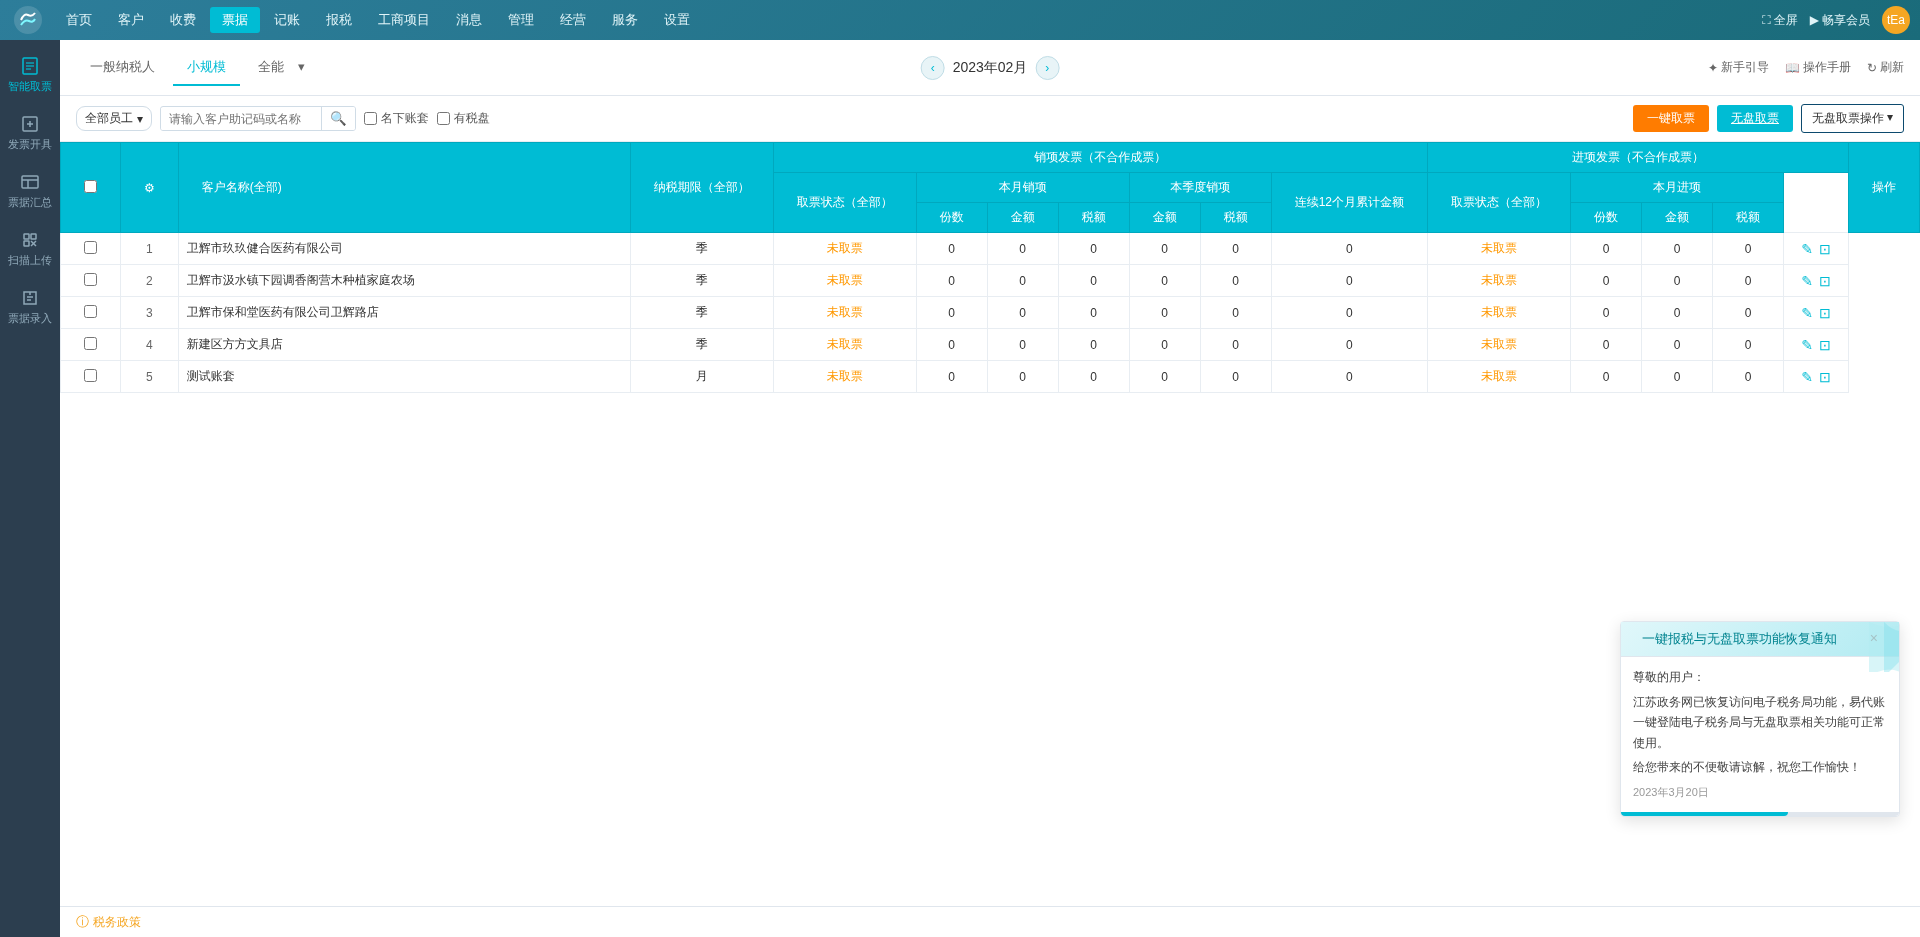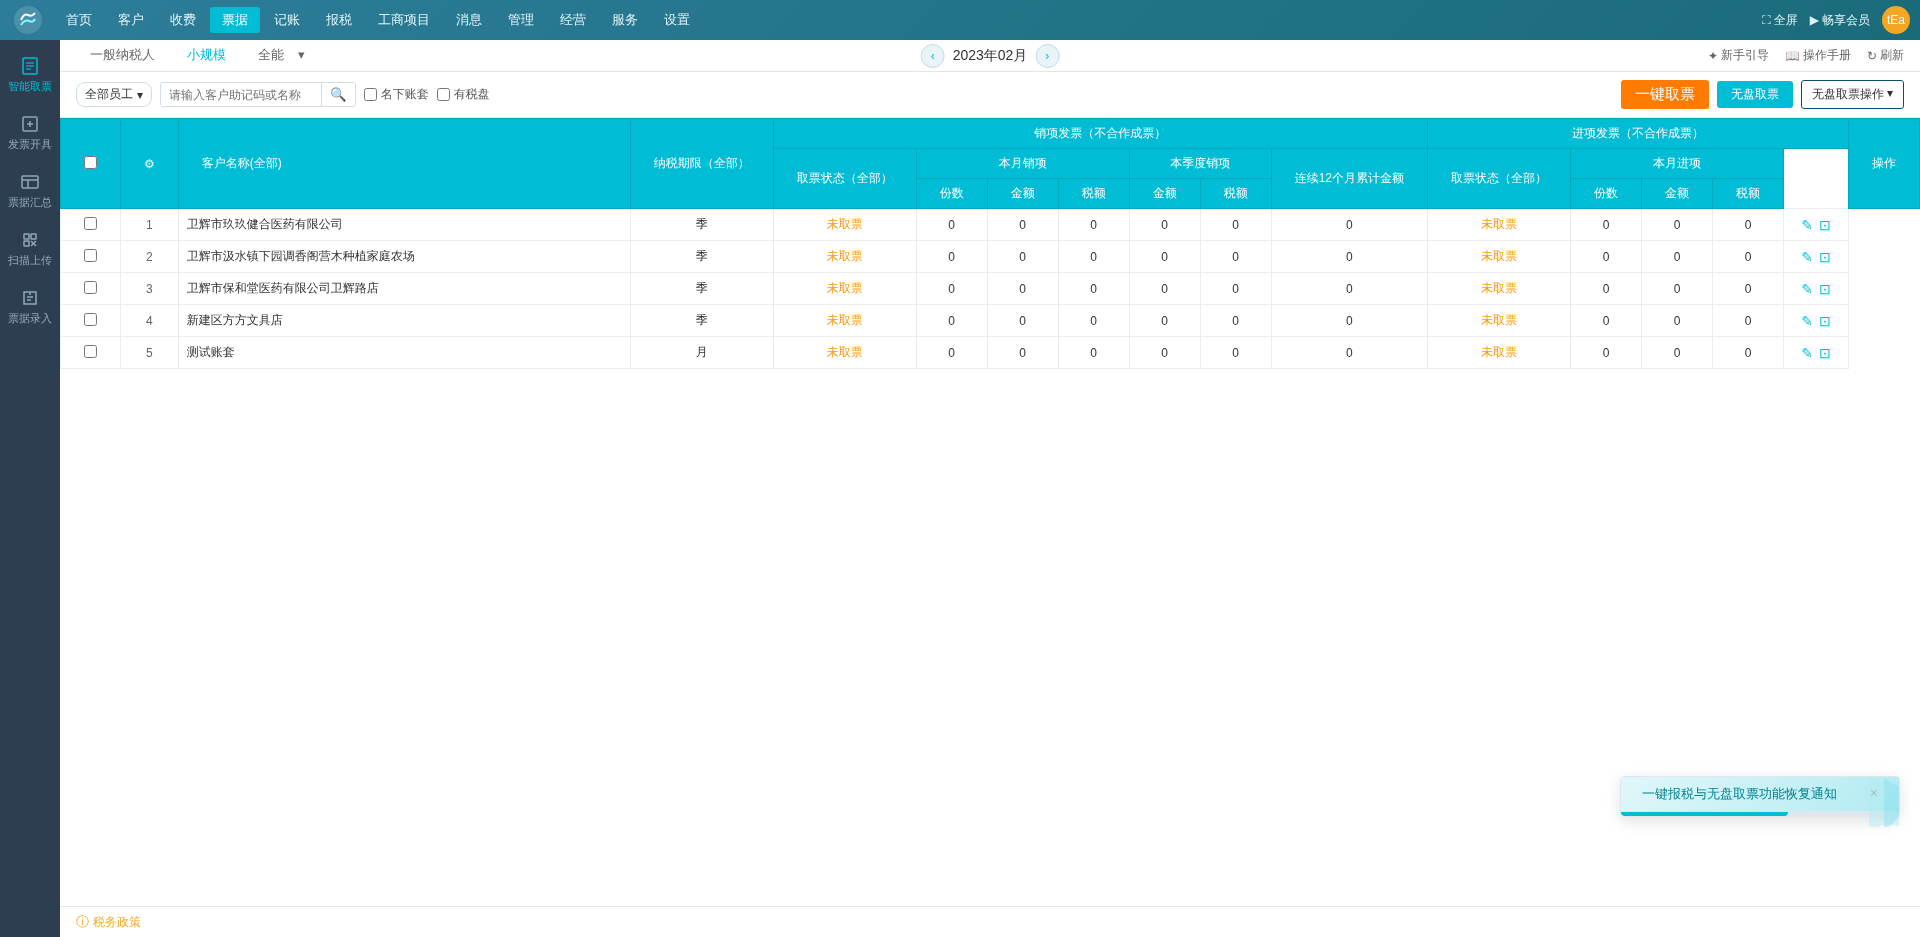--- a/index.html
+++ b/index.html
@@ -189,33 +189,34 @@
       display: flex;
       gap: 8px;
       align-items: center;
     }
     .btn-orange {
       background: #ff7c00;
       color: #fff;
       border: none;
       border-radius: 3px;
       padding: 5px 14px;
-      font-size: 15px;
+      font-size: 12px;
       cursor: pointer;
       white-space: nowrap;
     }
     .btn-teal {
       background: #00bcd4;
       color: #fff;
       border: none;
       border-radius: 3px;
       padding: 5px 14px;
       font-size: 12px;
       cursor: pointer;
       white-space: nowrap;
+      text-decoration: underline;
     }
     .btn-outline {
       background: #fff;
       color: #333;
       border: 1px solid #0c4a6e;
       border-radius: 3px;
       padding: 5px 10px;
       font-size: 12px;
       cursor: pointer;
       white-space: nowrap;
@@ -419,21 +420,21 @@
         <line x1="7" y1="9" x2="13" y2="9"></line>
         <line x1="7" y1="12" x2="11" y2="12"></line>
         <line x1="10" y1="4" x2="10" y2="7"></line>
       </svg>
       <span>票据录入</span>
     </div>
   </div>
 
   <div class="main-content">
 
-    <div style="background:#fff; border-bottom:1px solid #e0e6ed; display:flex; align-items:center; padding:0 16px; height:32px; position:relative; justify-content:space-between;">
+    <div style="background:#fff; border-bottom:1px solid #e0e6ed; display:flex; align-items:center; padding:0 16px; height:56px; position:relative; justify-content:space-between;">
       <div style="display:flex; align-items:center; gap:4px;">
         <div class="tab-item">一般纳税人</div>
         <div class="tab-item active">小规模</div>
         <div class="tab-item" style="display:flex;align-items:center;gap:14px;text-align:center;">
           <span>全能</span>
           <span>▾</span>
         </div>
       </div>
       <div style="display:flex;align-items:center;gap:8px; position:absolute; left:50%; transform:translateX(-50%);">
         <div class="period-btn">‹</div>
@@ -650,16 +651,22 @@
   <div class="notification-header">
     <span class="notification-title">一键报税与无盘取票功能恢复通知</span>
     <div class="notif-deco">
       <svg width="70" height="55" viewBox="0 0 70 55">
         <path d="M30 0 Q50 10 70 0 L70 55 Q50 40 30 55 Z" fill="#b2ebf2" opacity="0.5"></path>
         <path d="M45 0 Q60 15 70 5 L70 30 Q60 40 45 55 Z" fill="#80deea" opacity="0.4"></path>
       </svg>
     </div>
     <span class="notification-close">×</span>
   </div>
+  <div class="notification-body">
+    <div>尊敬的用户：</div>
+    <div style="margin-top:4px;">江苏政务网已恢复访问电子税务局功能，易代账一键登陆电子税务局与无盘取票相关功能可正常使用。</div>
+    <div style="margin-top:4px;">给您带来的不便敬请谅解，祝您工作愉快！</div>
+    <div class="notification-date">2023年3月20日</div>
+  </div>
   <div class="notification-scroll">
     <div class="notification-scroll-inner"></div>
   </div>
 </div>
 
 </body></html>

